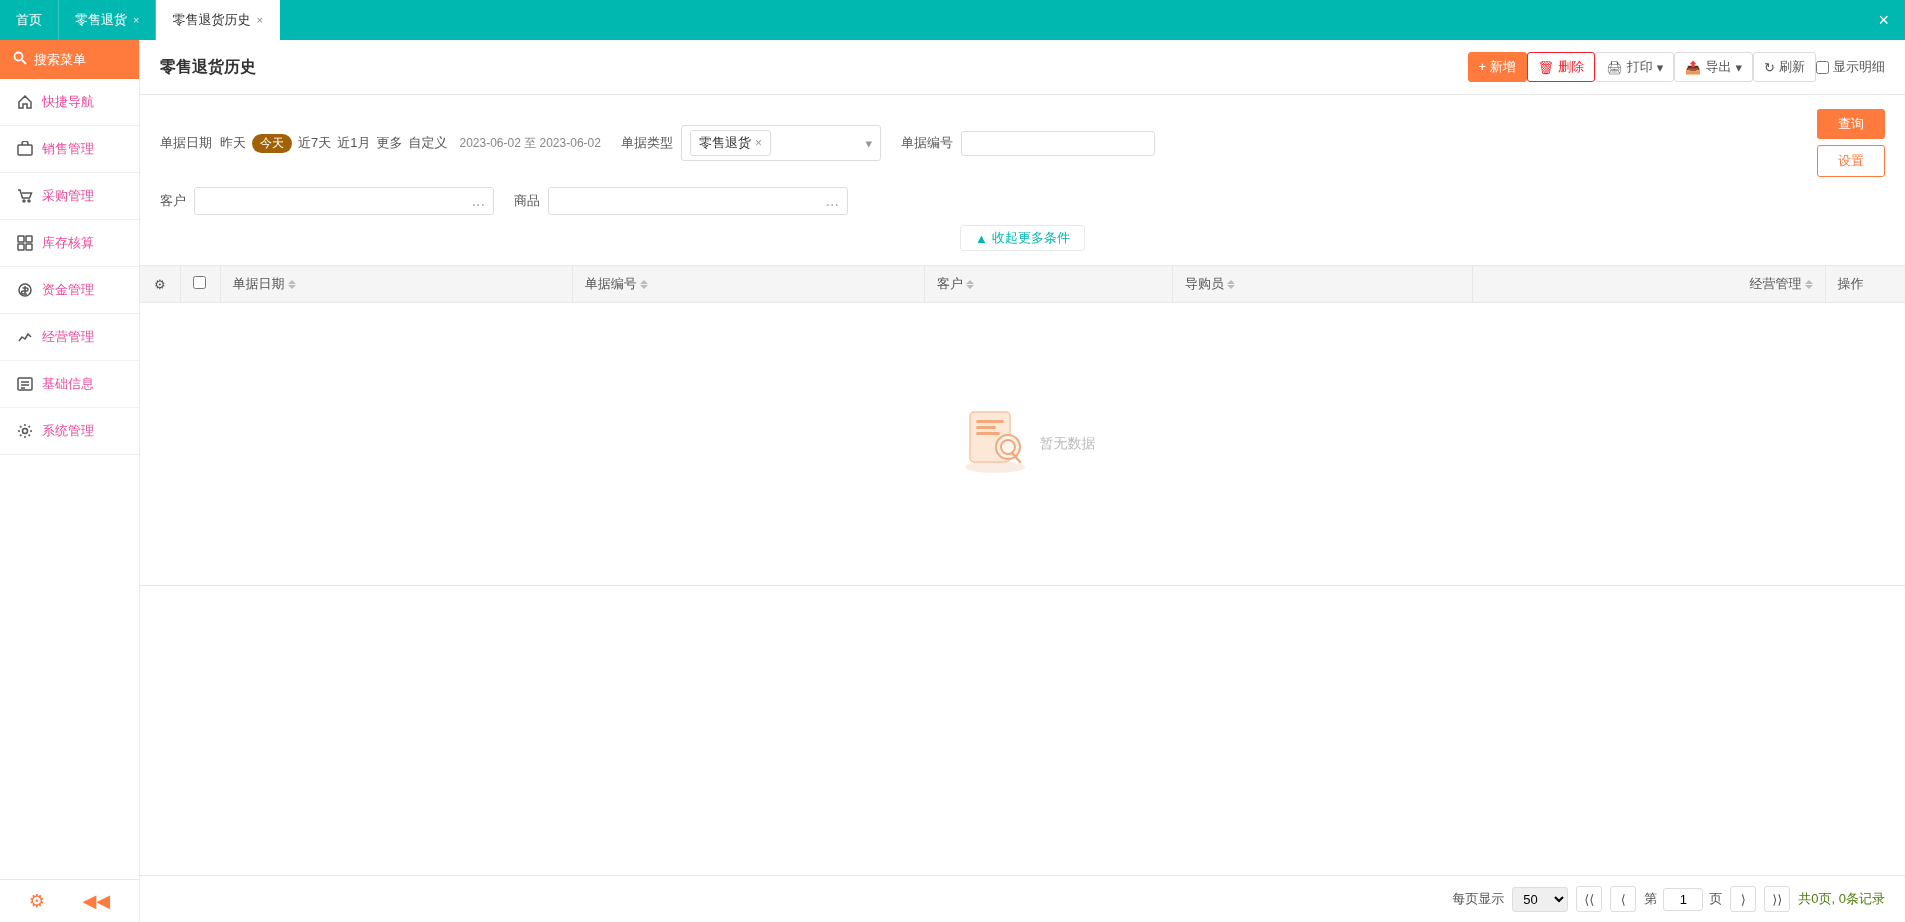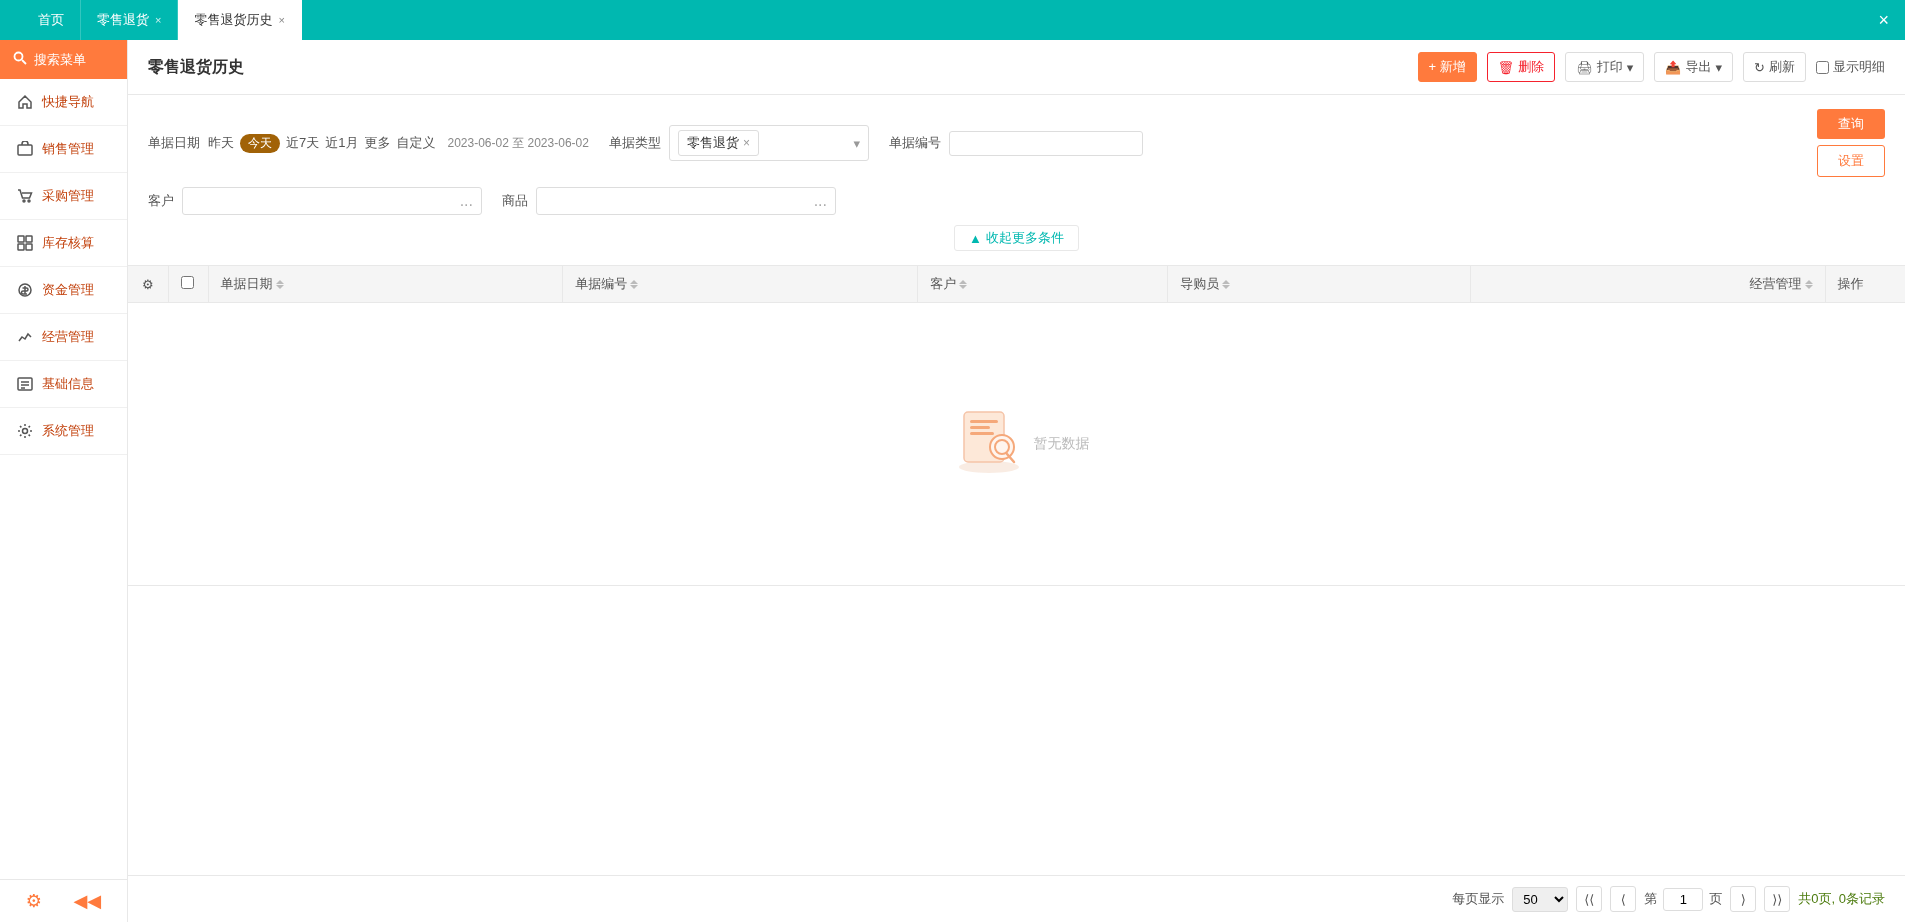--- a/index.html
+++ b/index.html
@@ -1,47 +1,47 @@
 <!DOCTYPE html>
 <html><head>
   <meta charset="utf-8">
   <style>
     * { box-sizing: border-box; margin: 0; padding: 0; }
     body { font-family: "Microsoft YaHei", Arial, sans-serif; font-size: 13px; background: #f5f5f5; color: #333; display: flex; flex-direction: column; height: 922px; overflow: hidden; }
 
     
     .top-bar { background: #00b8b0; height: 40px; display: flex; align-items: center; padding: 0; flex-shrink: 0; }
-    .top-bar-tabs { display: flex; align-items: stretch; height: 100%; flex: 1; margin-left: 22px; }
+    .top-bar-tabs { display: flex; align-items: stretch; height: 100%; flex: 1; }
     .tab-item { display: flex; align-items: center; padding: 0 16px; color: #fff; font-size: 13px; cursor: pointer; height: 100%; border-right: 1px solid rgba(255,255,255,0.2); gap: 6px; }
     .tab-item.active { background: #fff; color: #333; }
     .tab-close { font-size: 11px; color: #888; cursor: pointer; }
     .tab-item.active .tab-close { color: #888; }
     .tab-item:not(.active) .tab-close { color: rgba(255,255,255,0.8); }
     .top-bar-close { color: #fff; font-size: 18px; padding: 0 16px; cursor: pointer; margin-left: auto; }
 
     
     .main-layout { display: flex; flex: 1; overflow: hidden; }
 
     
-    .sidebar { width: 128px; background: #fff; border-right: 1px solid #e8e8e8; display: flex; flex-direction: column; flex-shrink: 0; }
+    .sidebar { width: 140px; background: #fff; border-right: 1px solid #e8e8e8; display: flex; flex-direction: column; flex-shrink: 0; }
     .sidebar-search { background: #ff7a3d; color: #fff; display: flex; align-items: center; gap: 6px; padding: 10px 12px; font-size: 13px; cursor: pointer; }
     .sidebar-search svg { width: 16px; height: 16px; }
     .sidebar-nav { flex: 1; overflow-y: auto; }
-    .sidebar-item { display: flex; align-items: center; gap: 8px; padding: 14px 16px; cursor: pointer; color: #c2410c; font-size: 13px; border-bottom: 1px solid #f0f0f0; }
+    .sidebar-item { display: flex; align-items: center; gap: 8px; padding: 14px 16px; cursor: pointer; color: #ec4899; font-size: 13px; border-bottom: 1px solid #f0f0f0; }
     .sidebar-item .nav-icon { width: 18px; height: 18px; display: flex; align-items: center; justify-content: center; }
     .sidebar-bottom { border-top: 1px solid #e8e8e8; display: flex; justify-content: space-around; padding: 10px; }
     .sidebar-bottom-btn { cursor: pointer; color: #ff7a3d; font-size: 18px; }
 
     
     .content { flex: 1; display: flex; flex-direction: column; overflow: hidden; background: #f5f5f5; }
 
     
     .page-header { background: #fff; padding: 12px 20px; display: flex; align-items: center; justify-content: space-between; border-bottom: 1px solid #e8e8e8; flex-shrink: 0; }
     .page-title { font-size: 16px; font-weight: bold; color: #333; }
-    .page-actions { display: flex; align-items: center; gap: 10px; }
+    .page-actions { display: flex; align-items: center; }
     .action-btn { display: flex; align-items: center; gap: 4px; padding: 5px 10px; border: 1px solid #ddd; background: #fff; border-radius: 3px; cursor: pointer; font-size: 13px; color: #555; }
     .action-btn.primary { background: #ff7a3d; color: #fff; border-color: #ff7a3d; }
     .action-btn.danger { color: #f5222d; border-color: #f5222d; }
     .show-detail-wrap { display: flex; align-items: center; gap: 4px; font-size: 13px; color: #555; }
 
     
     .filter-area { background: #fff; padding: 14px 20px; border-bottom: 1px solid #e8e8e8; flex-shrink: 0; }
     .filter-row { display: flex; align-items: center; gap: 20px; margin-bottom: 10px; flex-wrap: wrap; }
     .filter-item { display: flex; align-items: center; gap: 8px; }
     .filter-label { color: #555; font-size: 13px; white-space: nowrap; }

